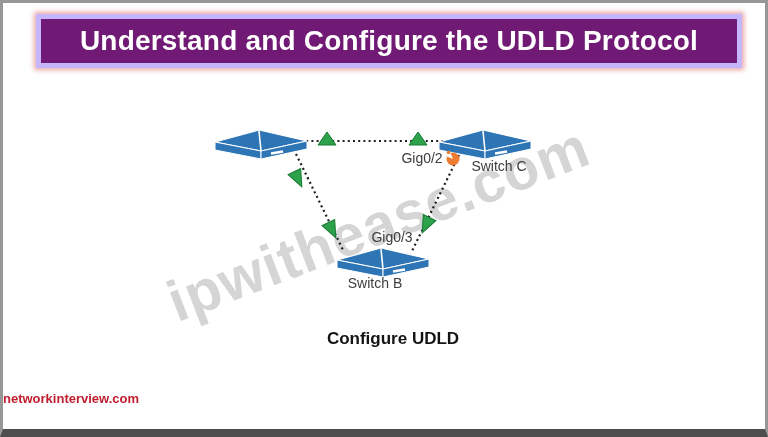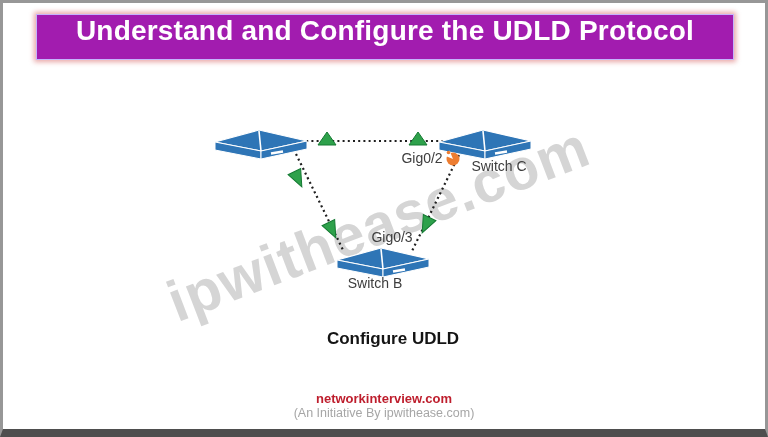--- a/index.html
+++ b/index.html
@@ -8,24 +8,24 @@
     width:768px;height:437px;
     box-sizing:border-box;
     background:#ffffff;
     border:3px solid #979797;
     border-bottom:8px solid #4e4e4e;
     overflow:hidden;
     font-family:"Liberation Sans", sans-serif;
   }
   .banner{
     position:absolute;left:33px;top:11px;width:696px;height:44px;
-    background:#a21caf;
-    border:1px solid #c4b5fd;
+    background:#701a75;
+    border:5px solid #c4b5fd;
     box-shadow:0 0 5px 2px rgba(192,0,0,0.35);
-    display:flex;align-items:flex-start;justify-content:center;
+    display:flex;align-items:center;justify-content:center;
   }
   .banner .title{
     color:#ffffff;font-size:28px;font-weight:bold;letter-spacing:0.2px;
     white-space:nowrap;
   }
   .watermark{
     position:absolute;left:115px;top:125px;width:520px;height:190px;
     display:flex;align-items:center;justify-content:center;
     transform:rotate(-21deg);
     font-size:58px;font-weight:bold;color:rgba(150,150,150,0.40);
@@ -36,21 +36,21 @@
   .lbl{
     position:absolute;z-index:3;
     font-size:14px;color:#3d3d3d;text-align:center;white-space:nowrap;
   }
   .caption{
     position:absolute;left:0;right:0;top:326px;z-index:3;
     text-align:center;font-size:17px;font-weight:bold;color:#141414;margin-left:18px;
   }
   .footer-site{
     position:absolute;left:0;right:0;top:388px;z-index:3;
-    text-align:center;font-size:13px;font-weight:bold;color:#BE1E2D;
+    font-size:13px;font-weight:bold;color:#BE1E2D;
   }
   .footer-note{
     position:absolute;left:0;right:0;top:403px;z-index:3;
     text-align:center;font-size:12.5px;color:#a6a6a6;
   }
 </style>
 </head>
 <body>
 
 <div class="screen">
@@ -105,15 +105,14 @@
   </svg>
 
   <div class="lbl" style="left:456px;top:155px;width:80px;">Switch C</div>
   <div class="lbl" style="left:330px;top:272px;width:84px;">Switch B</div>
   <div class="lbl" style="left:396px;top:147px;width:46px;">Gig0/2</div>
   <div class="lbl" style="left:366px;top:226px;width:46px;">Gig0/3</div>
 
   <div class="caption">Configure UDLD</div>
 
   <div class="footer-site">networkinterview.com</div>
-  <div class="footer-note">(An Initiative By ipwithease.com)</div>
 
 </div>
 
 </body></html>

